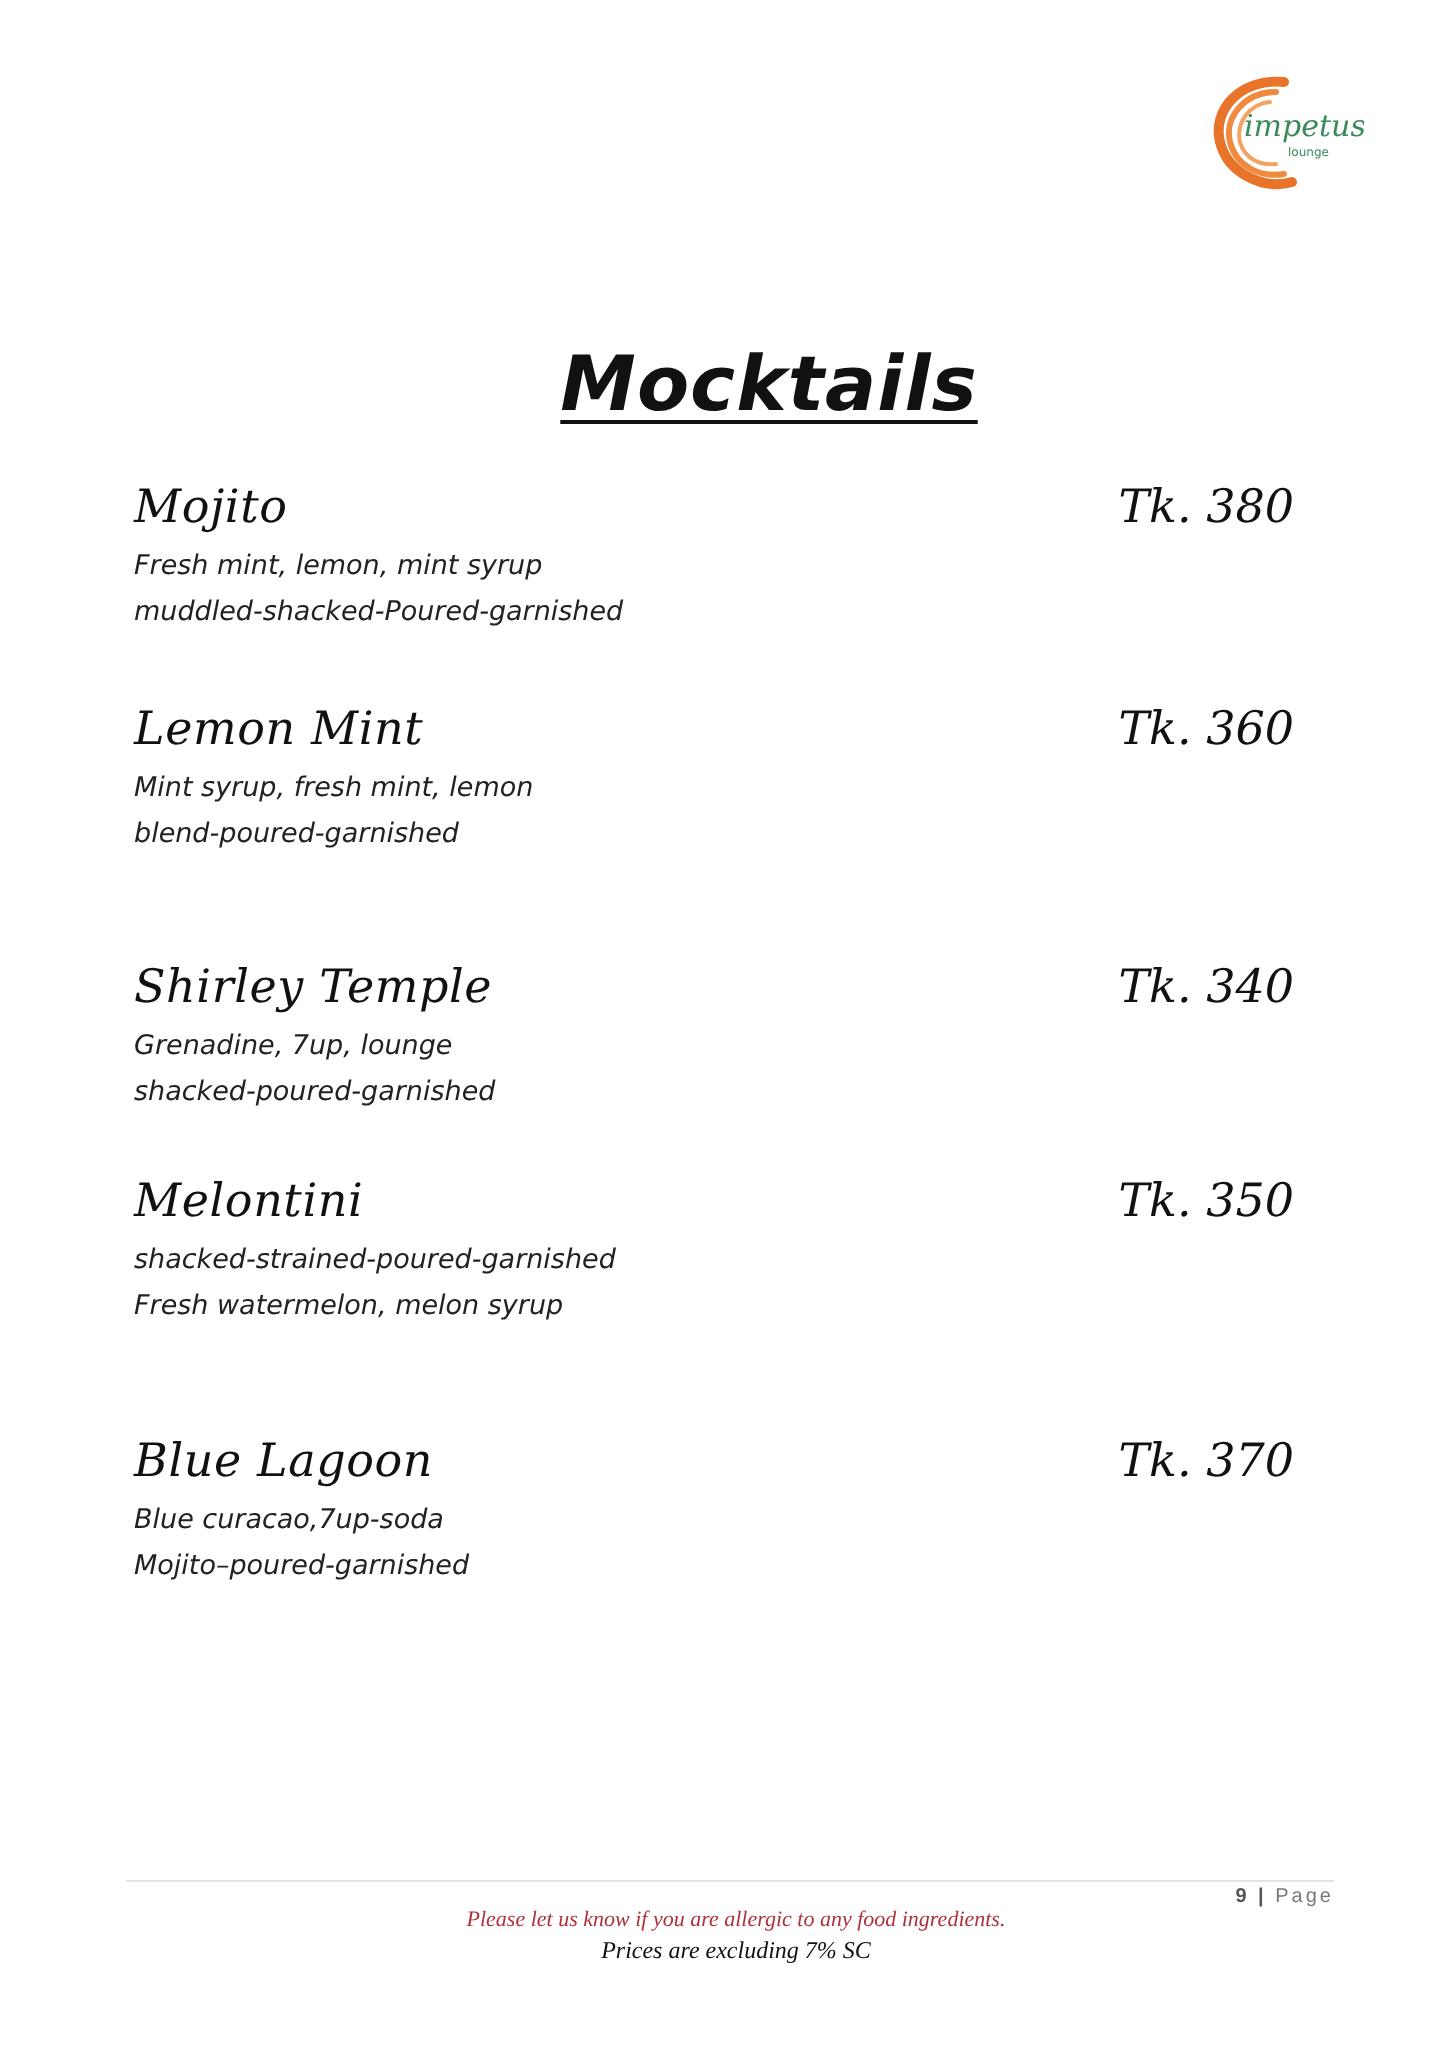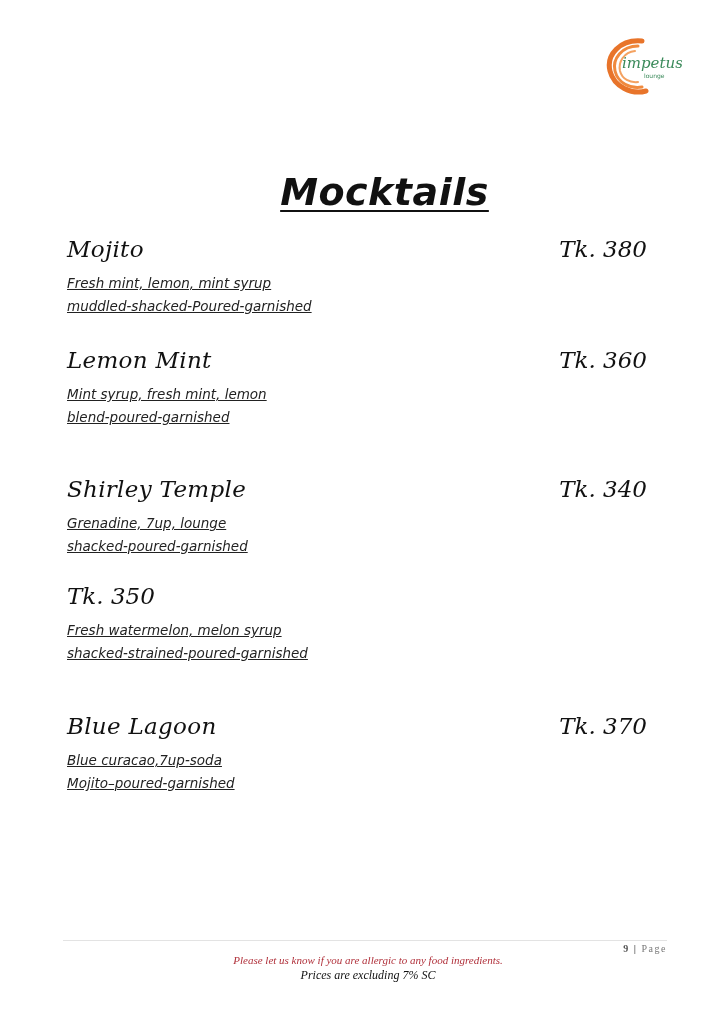--- a/index.html
+++ b/index.html
@@ -1,26 +1,26 @@
 <!DOCTYPE html>
 <html><head>
 <meta charset="utf-8">
 <style>
   html, body { margin: 0; padding: 0; background: #ffffff; }
   body { width: 725px; height: 1024px; position: relative; overflow: hidden; font-family: "DejaVu Sans", sans-serif; color: #111; }
   .logo { position: absolute; left: 602px; top: 37px; width: 80px; height: 60px; }
   .title { position: absolute; left: 0; width: 725px; top: 170px; text-align: center; padding-left: 22px; }
   .title span { font-family: "DejaVu Sans", sans-serif; font-style: italic; font-size: 38px; font-weight: bold; text-decoration: underline; text-decoration-thickness: 2px; text-underline-offset: 5px; letter-spacing: 0.5px; color: #111; }
   .item { position: absolute; left: 67px; width: 590px; }
-  .item-head { display: flex; justify-content: space-between; align-items: flex-start; height: 36px; }
+  .item-head { display: flex; justify-content: space-between; align-items: center; height: 36px; }
   .item-name { font-family: "DejaVu Serif", serif; font-style: italic; font-size: 23px; color: #111; letter-spacing: 0.3px; }
-  .item-price { font-family: "DejaVu Serif", serif; font-style: italic; font-size: 23px; color: #111; margin-right: 10px; }
-  .item-desc { font-family: "DejaVu Sans", sans-serif; font-style: italic; font-size: 13.5px; line-height: 23px; color: #222; text-decoration: underline; }
+  .item-price { font-family: "DejaVu Serif", serif; font-style: italic; font-size: 23px; color: #111; margin-right: 10px; margin-left: 20px; }
+  .item-desc { font-family: "DejaVu Sans", sans-serif; font-style: italic; font-size: 13.5px; line-height: 23px; color: #222; }
   .footer-rule { position: absolute; left: 63px; top: 940px; width: 604px; height: 1px; background: #e3e3e3; }
-  .page-num { position: absolute; right: 58px; top: 943px; font-family: Liberation Serif, serif; font-size: 10px; color: #777; letter-spacing: 1.5px; padding-left: 13px; }
+  .page-num { position: absolute; right: 58px; top: 943px; font-family: Liberation Sans, sans-serif; font-size: 10px; color: #777; letter-spacing: 1.5px; padding-left: 13px; }
   .page-num b { color: #555; }
   .allergy { position: absolute; left: 0; width: 736px; top: 954px; text-align: center; font-family: "Liberation Serif", serif; font-style: italic; font-size: 11px; color: #b0303a; }
   .sc-note { position: absolute; left: 0; width: 736px; top: 968px; text-align: center; font-family: "Liberation Serif", serif; font-style: italic; font-size: 12px; color: #111; }
 </style>
 </head>
 <body>
 
 <div class="logo">
   <svg width="80" height="60" viewBox="0 0 80 60">
     <path d="M40 4 C18 2, 4 18, 8 34 C12 50, 30 58, 44 54" fill="none" stroke="#e8742a" stroke-width="5" stroke-linecap="round"></path>
@@ -57,24 +57,25 @@
   <div class="item-head">
     <span class="item-name">Shirley Temple</span>
     <span class="item-price">Tk. 340</span>
   </div>
   <div class="item-desc">Grenadine, 7up, lounge</div>
   <div class="item-desc">shacked-poured-garnished</div>
 </div>
 
 <div class="item" style="top:583px;">
   <div class="item-head">
+    <span class="item-name">Melontini</span>
     <span class="item-price">Tk. 350</span>
   </div>
+  <div class="item-desc">shacked-strained-poured-garnished</div>
   <div class="item-desc">Fresh watermelon, melon syrup</div>
-  <div class="item-desc">shacked-strained-poured-garnished</div>
 </div>
 
 <div class="item" style="top:713px;">
   <div class="item-head">
     <span class="item-name">Blue Lagoon</span>
     <span class="item-price">Tk. 370</span>
   </div>
   <div class="item-desc">Blue curacao,7up-soda</div>
   <div class="item-desc">Mojito–poured-garnished</div>
 </div>

